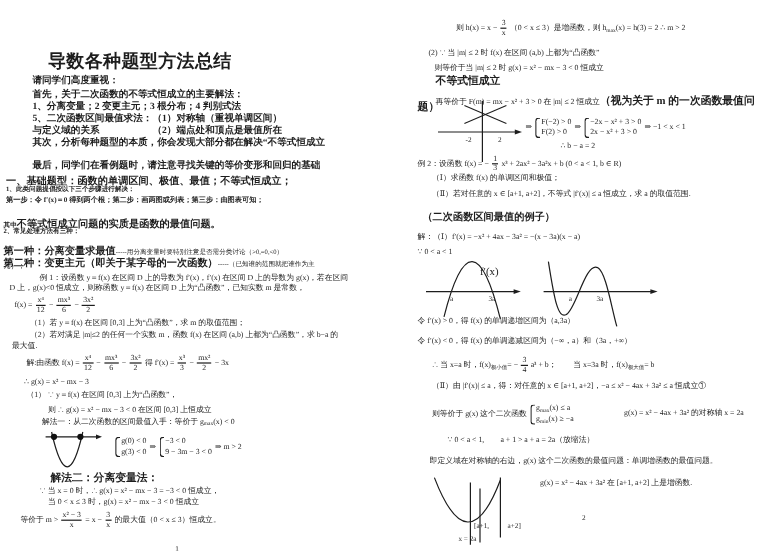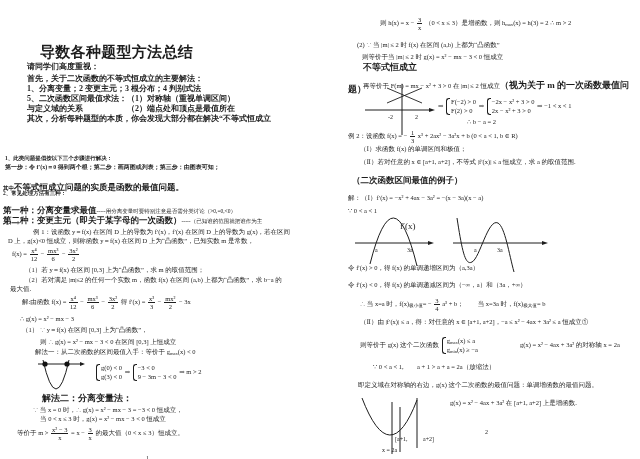--- a/index.html
+++ b/index.html
@@ -36,21 +36,23 @@
 
   <div class="ln title" style="left:40px;top:18px;">导数各种题型方法总结</div>
 
   <div class="ln t8 b" style="left:27px;top:36px;">请同学们高度重视：</div>
   <div class="ln t8 b" style="left:27px;top:48px;">首先，关于二次函数的不等式恒成立的主要解法：</div>
   <div class="ln t8 b" style="left:27px;top:58px;">1、分离变量；2 变更主元；3 根分布；4 判别式法</div>
   <div class="ln t8 b" style="left:27px;top:68px;">5、二次函数区间最值求法：（1）对称轴（重视单调区间）</div>
   <div class="ln t8 b" style="left:27px;top:78px;">与定义域的关系</div>
   <div class="ln t8 b" style="left:127px;top:78px;">（2）端点处和顶点是最值所在</div>
   <div class="ln t8 b" style="left:27px;top:88px;">其次，分析每种题型的本质，你会发现大部分都在解决“不等式恒成立</div>
-
+  <div class="ln t8 b" style="left:27px;top:107px;">最后，同学们在看例题时，请注意寻找关键的等价变形和回归的基础</div>
+
+  <div class="ln t85 b" style="left:5px;top:119px;">一、基础题型：函数的单调区间、极值、最值；不等式恒成立；</div>
   <div class="ln t55 b" style="left:5px;top:129px;">1、此类问题提倡按以下三个步骤进行解决：</div>
   <div class="ln t6 b" style="left:5px;top:137px;">第一步：令 f′(x)＝0 得到两个根；第二步：画两图或列表；第三步：由图表可知；</div>
 
   <div class="ln" style="left:3px;top:150px;">
     <span class="small b">其中</span><span class="big">不等式恒成立问题的实质是函数的最值问题。</span>
   </div>
 
   <div class="ln t55 b" style="left:3px;top:164px;">2、常见处理方法有三种：</div>
 
   <div class="ln" style="left:3px;top:173px;">

